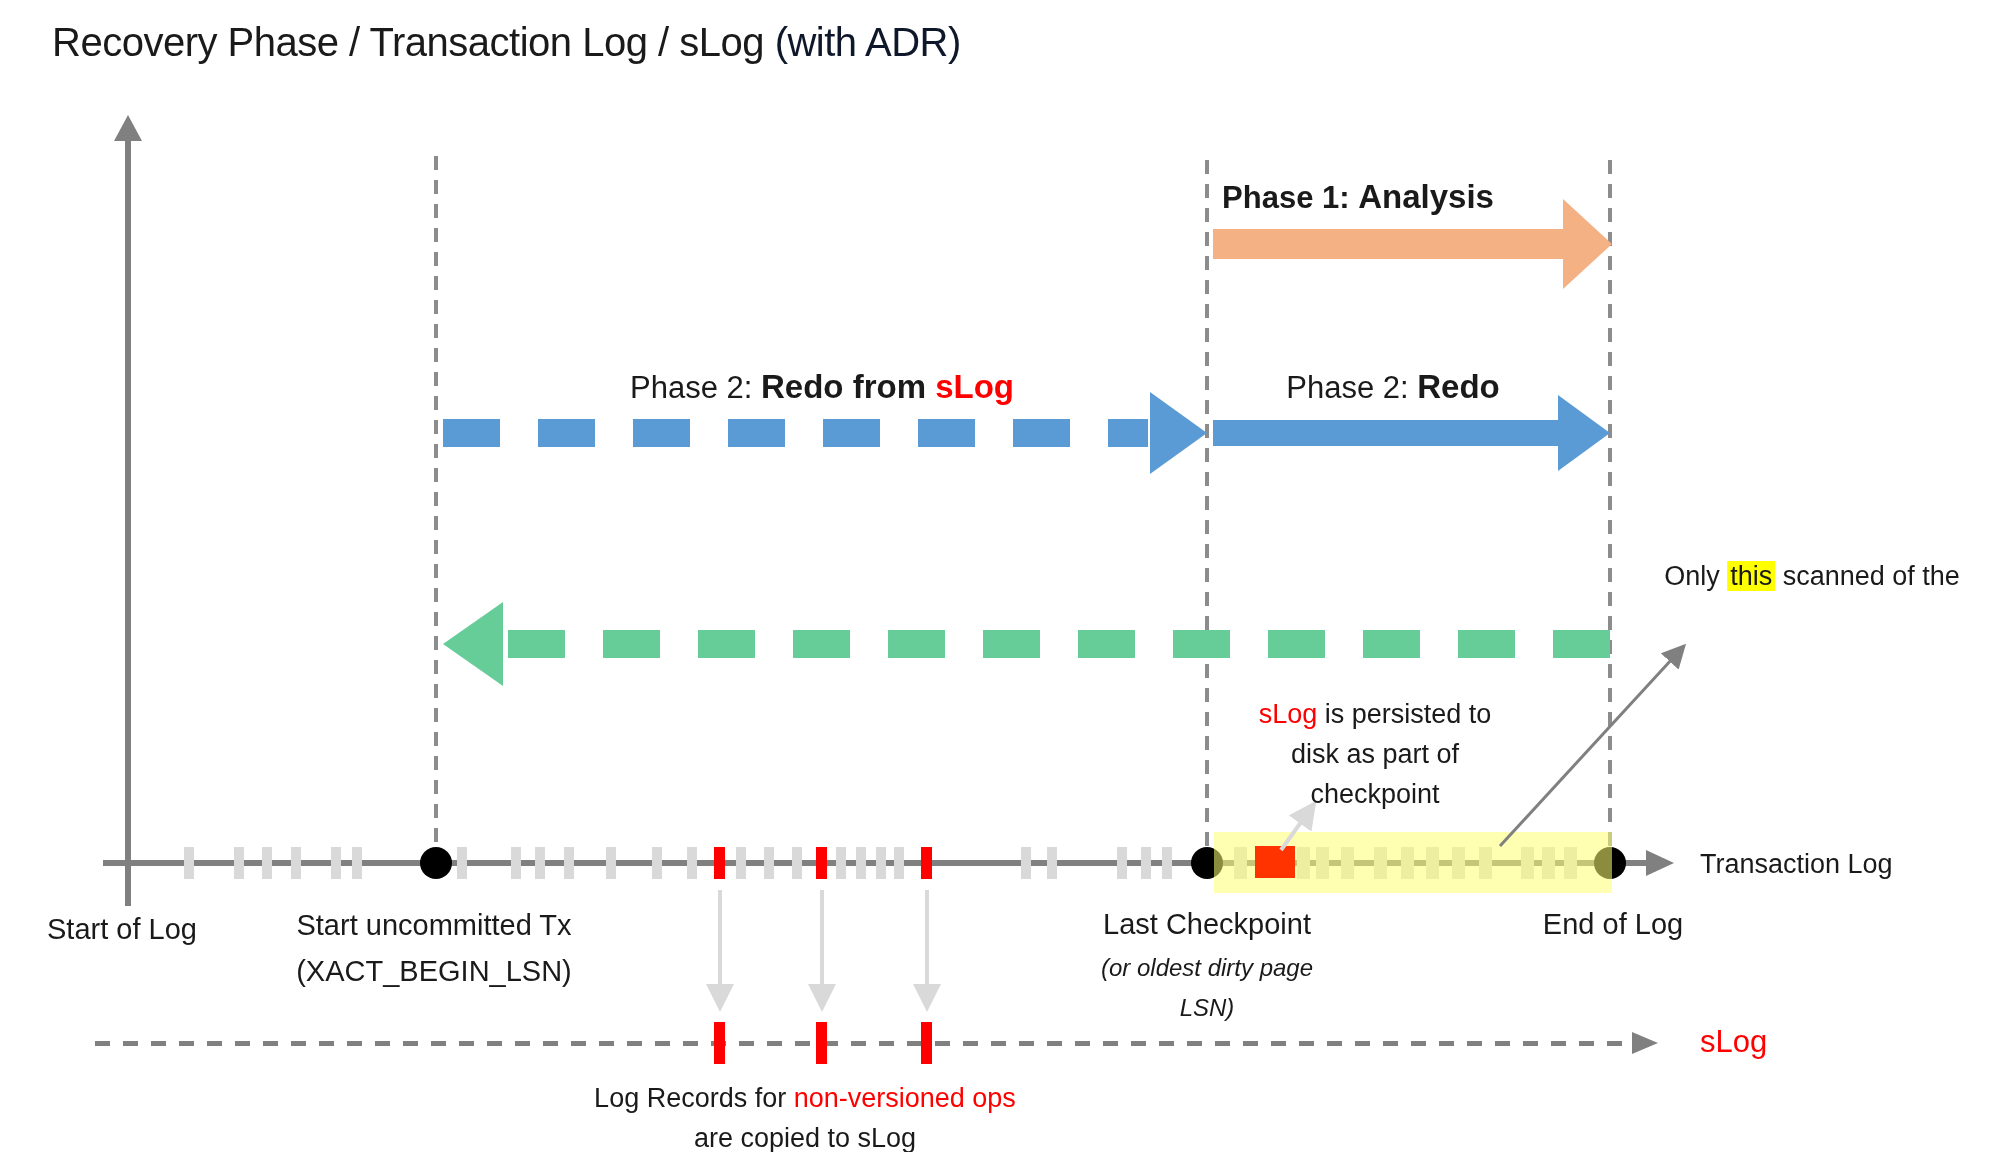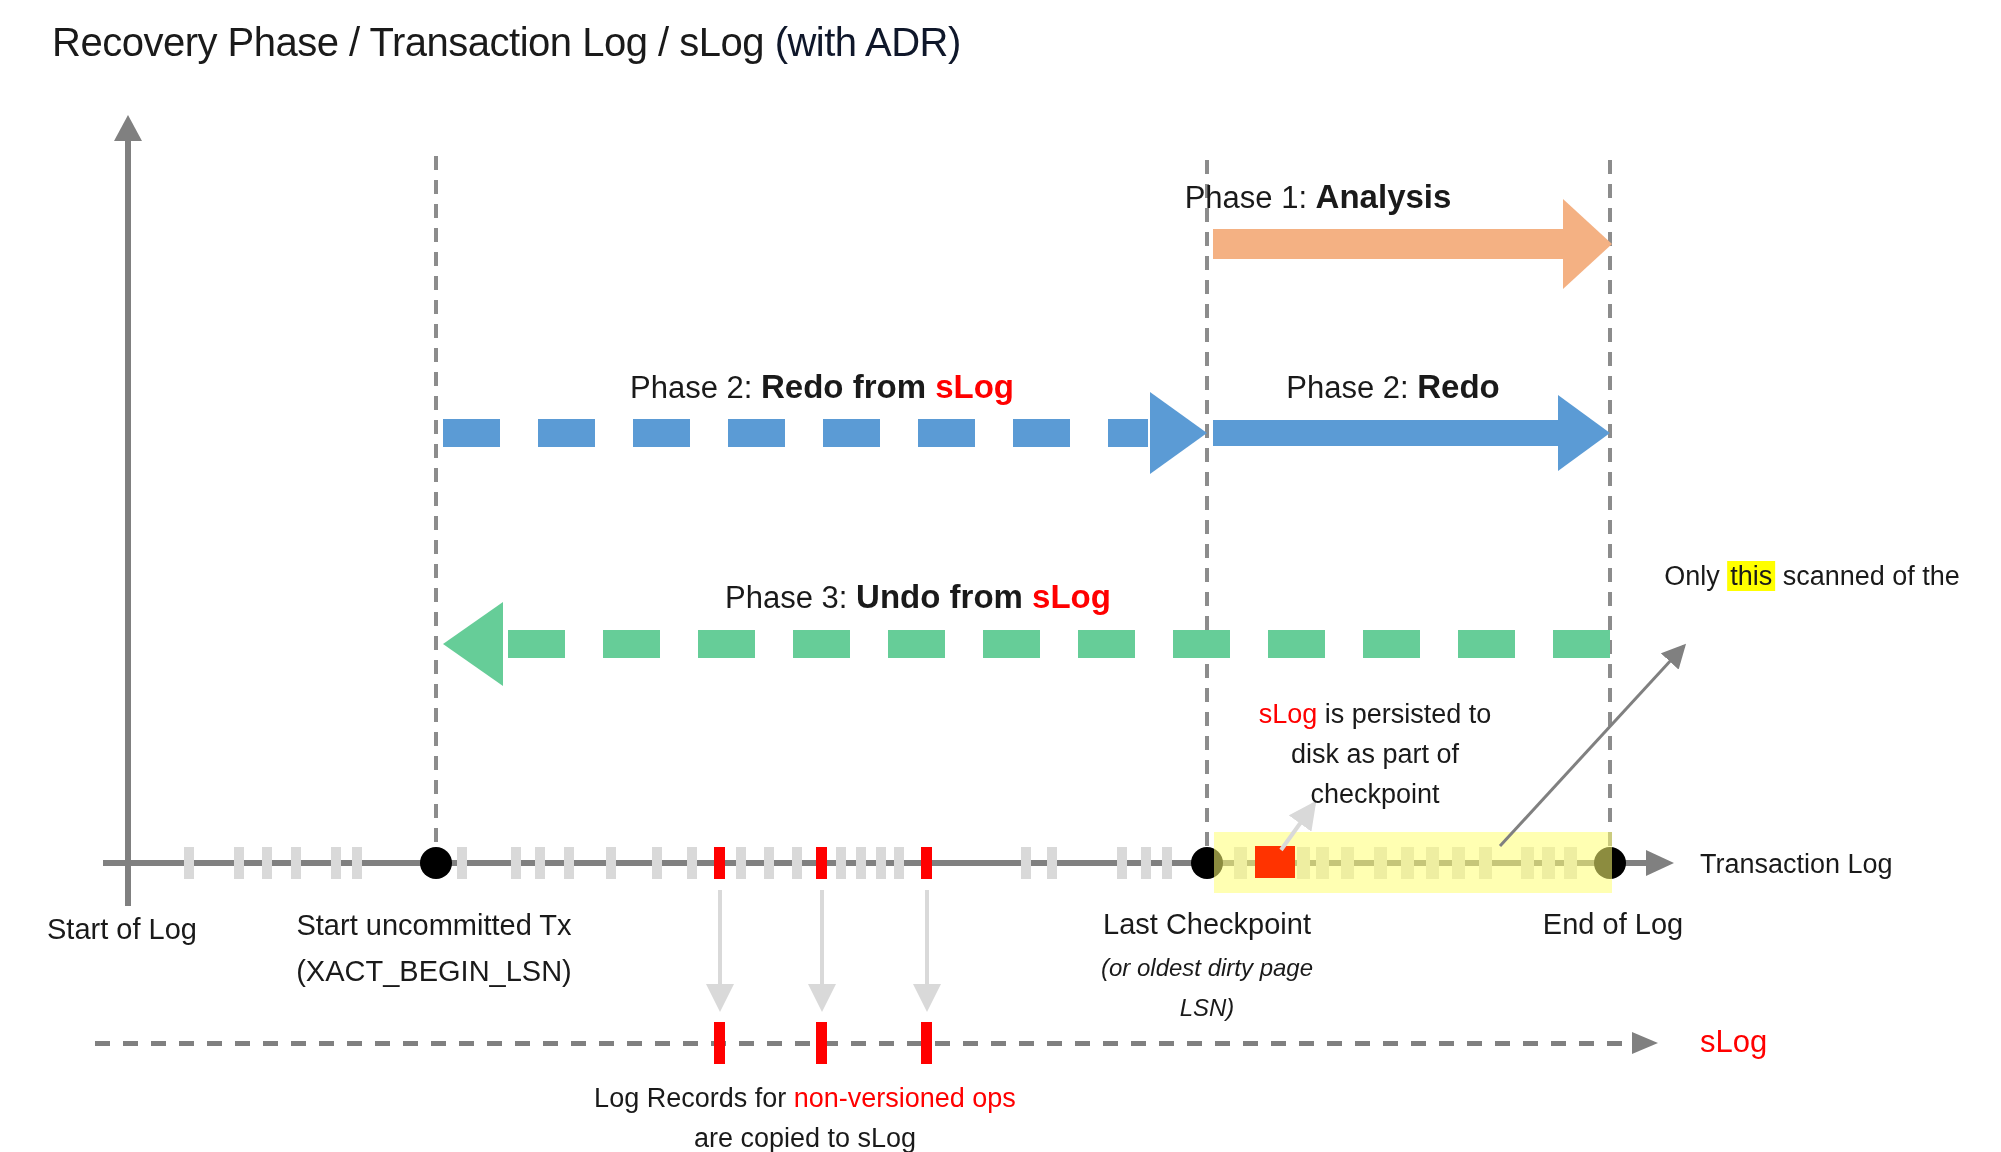--- a/index.html
+++ b/index.html
@@ -46,21 +46,21 @@
   
   #p3-body{left:503px;top:630px;width:1107px;height:28px;
            background:repeating-linear-gradient(270deg,#66CD98 0 57px,transparent 57px 95px);}
   #p3-head{left:443px;top:602px;width:0;height:0;border-top:42px solid transparent;
            border-bottom:42px solid transparent;border-right:60px solid #66CD98;}
 
   
   .phase-caption{font-size:31px;}
   .phase-caption b{font-size:33px;}
   .red{color:#FF0000;}
-  #p1-caption{left:1318px;top:178px;}
+  #p1-caption{left:1358px;top:178px;font-weight:bold;}
   #p2s-caption{left:822px;top:368px;}
   #p2-caption{left:1393px;top:368px;}
   #p3-caption{left:918px;top:578px;}
 
   
   .tick{position:absolute;top:847px;width:10px;height:32px;background:#D9D9D9;}
   .tick.red{width:11px;background:#FF0000;}
   .tick.scanned{width:13px;}
   
   .dot{position:absolute;top:847px;width:32px;height:32px;border-radius:50%;background:#000;}
@@ -127,21 +127,20 @@
   <div id="p2s-body" class="abs"></div>
   <div id="p2s-head" class="abs"></div>
   <div id="p2s-caption" class="abs ctr nowrap phase-caption"><span>Phase 2: </span><b>Redo from </b><b class="red">sLog</b></div>
 
   <div id="p2-body" class="abs"></div>
   <div id="p2-head" class="abs"></div>
   <div id="p2-caption" class="abs ctr nowrap phase-caption"><span>Phase 2: </span><b>Redo</b></div>
 
   <div id="p3-body" class="abs"></div>
   <div id="p3-head" class="abs"></div>
-  <div id="p3-caption" class="abs ctr nowrap phase-caption"><span>Phase 3: </span><b>Undo from </b><b class="red">sLog</b></div>
 
   <div>
       <div class="tick" style="left: 184px;"></div>
       <div class="tick" style="left: 234px;"></div>
       <div class="tick" style="left: 262px;"></div>
       <div class="tick" style="left: 291px;"></div>
       <div class="tick" style="left: 331px;"></div>
       <div class="tick" style="left: 352px;"></div>
       <div class="tick" style="left: 457px;"></div>
       <div class="tick" style="left: 511px;"></div>

